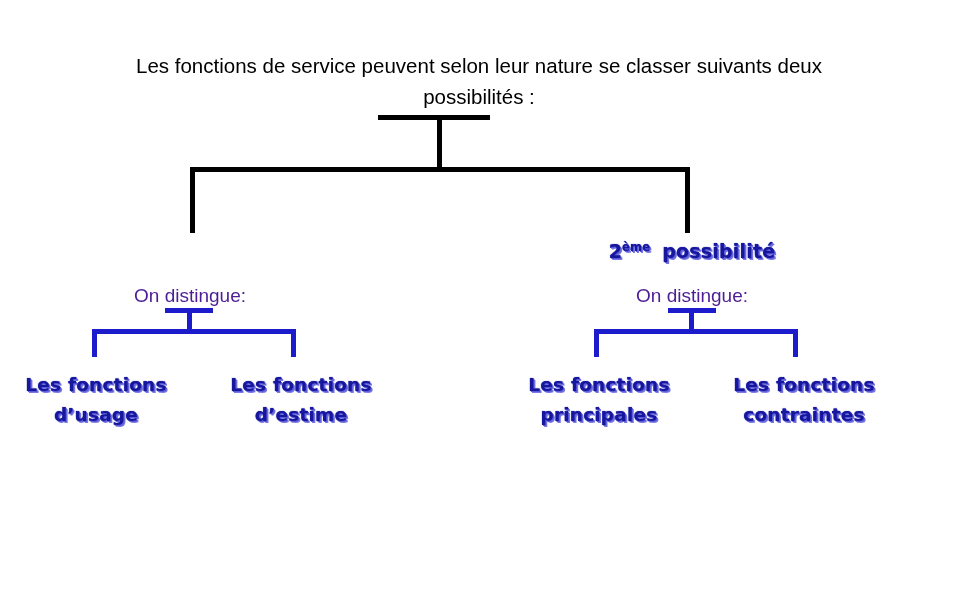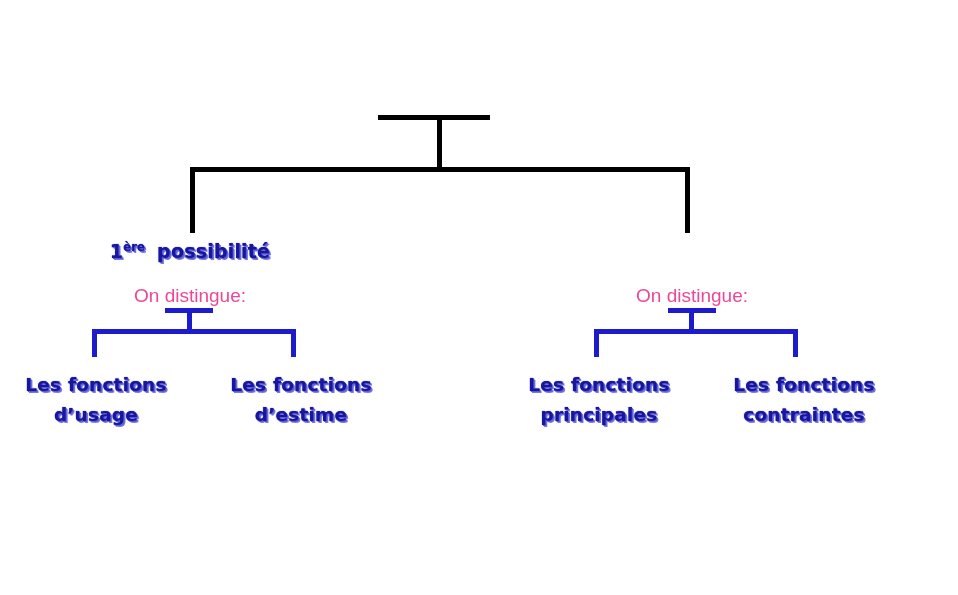--- a/index.html
+++ b/index.html
@@ -72,63 +72,65 @@
     line-height: 30px;
     white-space: pre-line;
   }
 
   
   .sub-label {
     position: absolute;
     text-align: center;
     font-size: 19px;
     line-height: 22px;
-    color: #ec4899;
+    color: #4c1d95;
     font-family: "Liberation Sans", sans-serif;
     white-space: nowrap;
   }
 </style>
 </head>
 <body>
 
 <div id="slide">
 
+  <div class="title">Les fonctions de service peuvent selon leur nature se classer suivants deux
+possibilités :</div>
 
   <div class="hbar blk" style="left:378px; top:115px; width:112px; height:5px;"></div>
 
   <div class="vbar blk" style="left:437px; top:115px; width:5px; height:56px;"></div>
 
   <div class="hbar blk" style="left:190px; top:167px; width:500px; height:5px;"></div>
 
   <div class="vbar blk" style="left:190px; top:167px; width:5px; height:66px;"></div>
 
   <div class="vbar blk" style="left:685px; top:167px; width:5px; height:66px;"></div>
 
-  <div class="blue-head poss-head" style="left:60px; top:240px; width:260px;">
-    <span>1</span><span class="sup">ère</span><span class="gap"></span><span>possibilité</span>
-  </div>
 
   <div class="sub-label" style="left:60px; top:285px; width:260px;">On distingue:</div>
 
   <div class="hbar blu" style="left:165px; top:308px; width:48px; height:5px;"></div>
 
   <div class="vbar blu" style="left:187px; top:308px; width:5px; height:25px;"></div>
 
   <div class="hbar blu" style="left:92px; top:329px; width:204px; height:5px;"></div>
 
   <div class="vbar blu" style="left:92px; top:329px; width:5px; height:28px;"></div>
 
   <div class="vbar blu" style="left:291px; top:329px; width:5px; height:28px;"></div>
 
   <div class="blue-head leaf-head" style="left:5px; top:370px; width:182px;">Les fonctions
 d’usage</div>
 
   <div class="blue-head leaf-head" style="left:210px; top:370px; width:182px;">Les fonctions
 d’estime</div>
 
+  <div class="blue-head poss-head" style="left:562px; top:240px; width:260px;">
+    <span>2</span><span class="sup">ème</span><span class="gap"></span><span>possibilité</span>
+  </div>
 
   <div class="sub-label" style="left:562px; top:285px; width:260px;">On distingue:</div>
 
   <div class="hbar blu" style="left:668px; top:308px; width:48px; height:5px;"></div>
 
   <div class="vbar blu" style="left:689px; top:308px; width:5px; height:25px;"></div>
 
   <div class="hbar blu" style="left:594px; top:329px; width:204px; height:5px;"></div>
 
   <div class="vbar blu" style="left:594px; top:329px; width:5px; height:28px;"></div>

